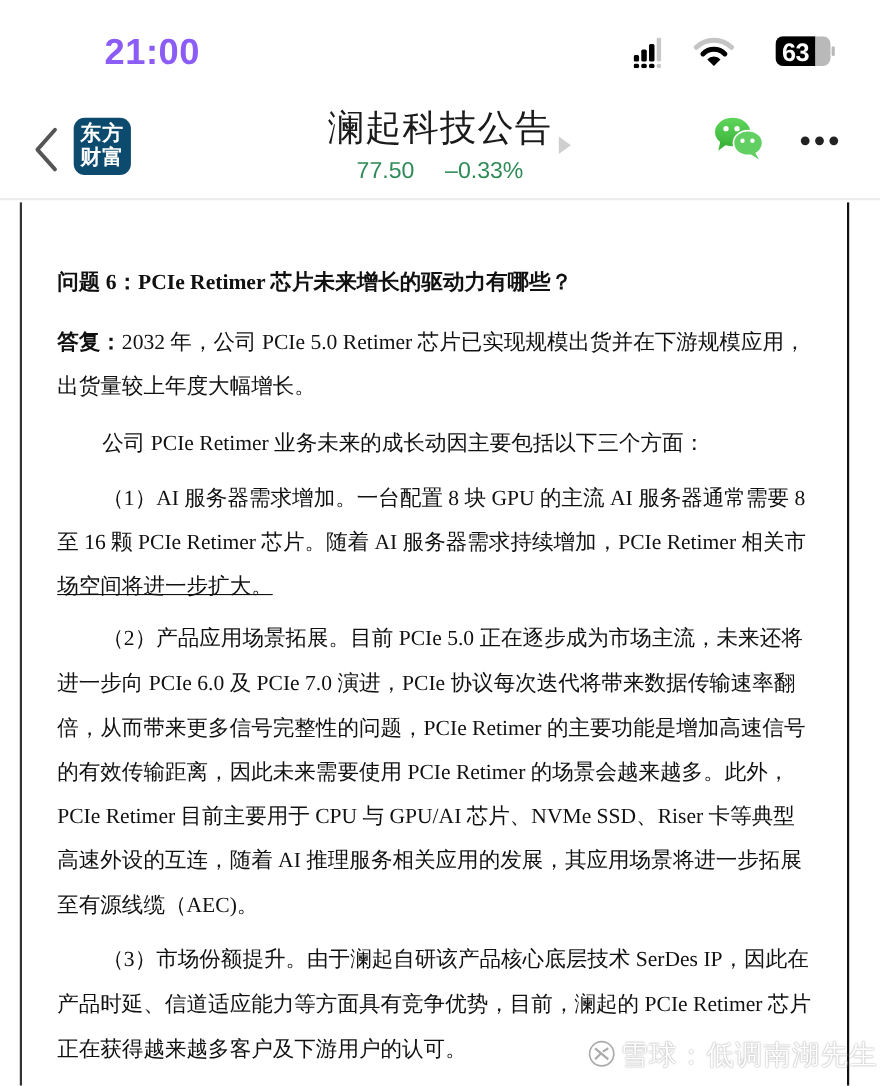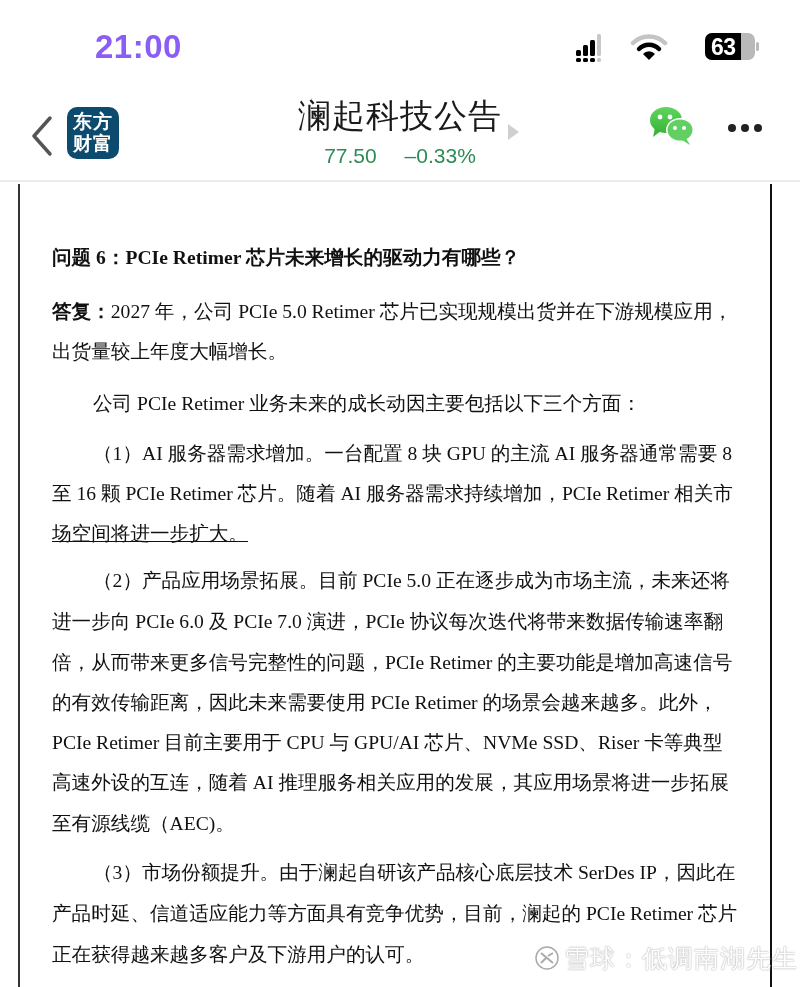--- a/index.html
+++ b/index.html
@@ -107,21 +107,21 @@
     <i style="left:13px;"></i>
     <i style="left:26px;"></i>
   </div>
 </div>
 
 <div class="doc">
   <div class="doc-content">
     <div class="line bold" style="top:60px;">问题 6：PCIe Retimer 芯片未来增长的驱动力有哪些？</div>
 
     <div class="line" style="top:114px;">
-      <span class="bold">答复：</span><span>2027 年，公司 PCIe 5.0 Retimer 芯片已实现规模出货并在下游规模应用，</span>
+      <span class="bold">答复：</span><span>2032 年，公司 PCIe 5.0 Retimer 芯片已实现规模出货并在下游规模应用，</span>
     </div>
     <div class="line" style="top:154px;">出货量较上年度大幅增长。</div>
 
     <div class="line indent" style="top:206px;">公司 PCIe Retimer 业务未来的成长动因主要包括以下三个方面：</div>
 
     <div class="line indent" style="top:256px;">（1）AI 服务器需求增加。一台配置 8 块 GPU 的主流 AI 服务器通常需要 8</div>
     <div class="line" style="top:296px;">至 16 颗 PCIe Retimer 芯片。随着 AI 服务器需求持续增加，PCIe Retimer 相关市</div>
     <div class="line" style="top:336px;text-decoration:underline;">场空间将进一步扩大。</div>
 
     <div class="line indent" style="top:383px;">（2）产品应用场景拓展。目前 PCIe 5.0 正在逐步成为市场主流，未来还将</div>

